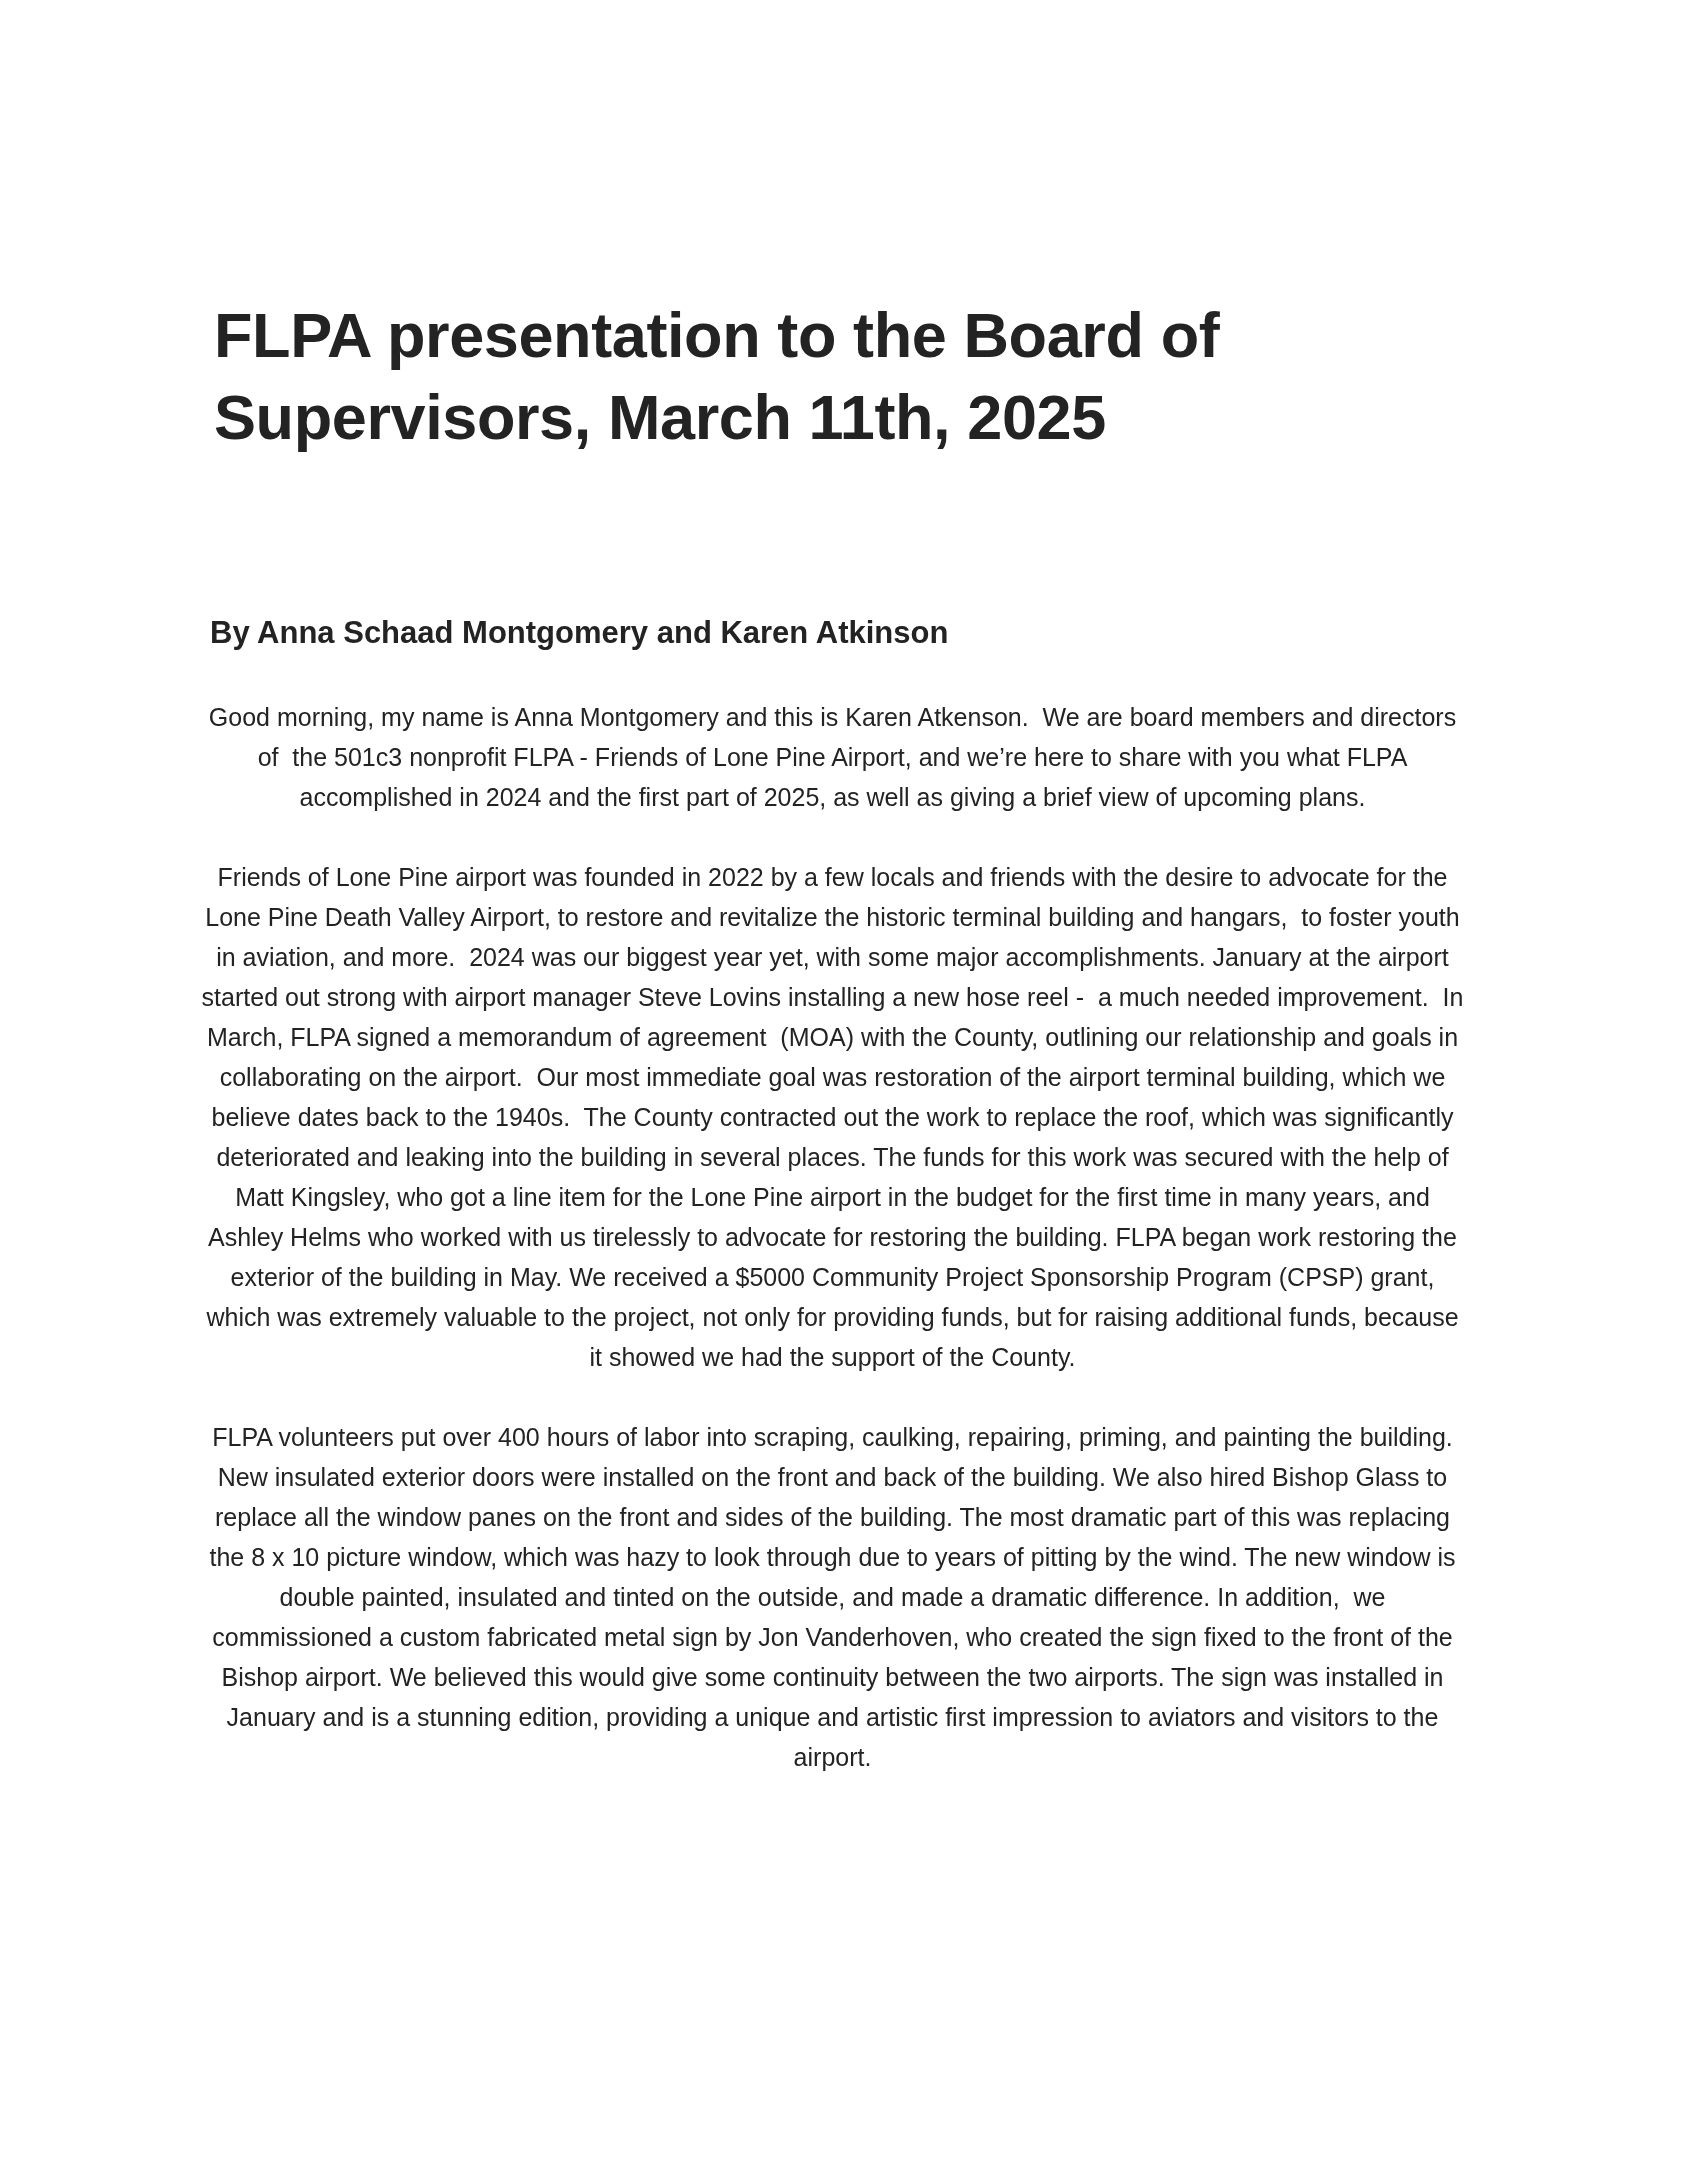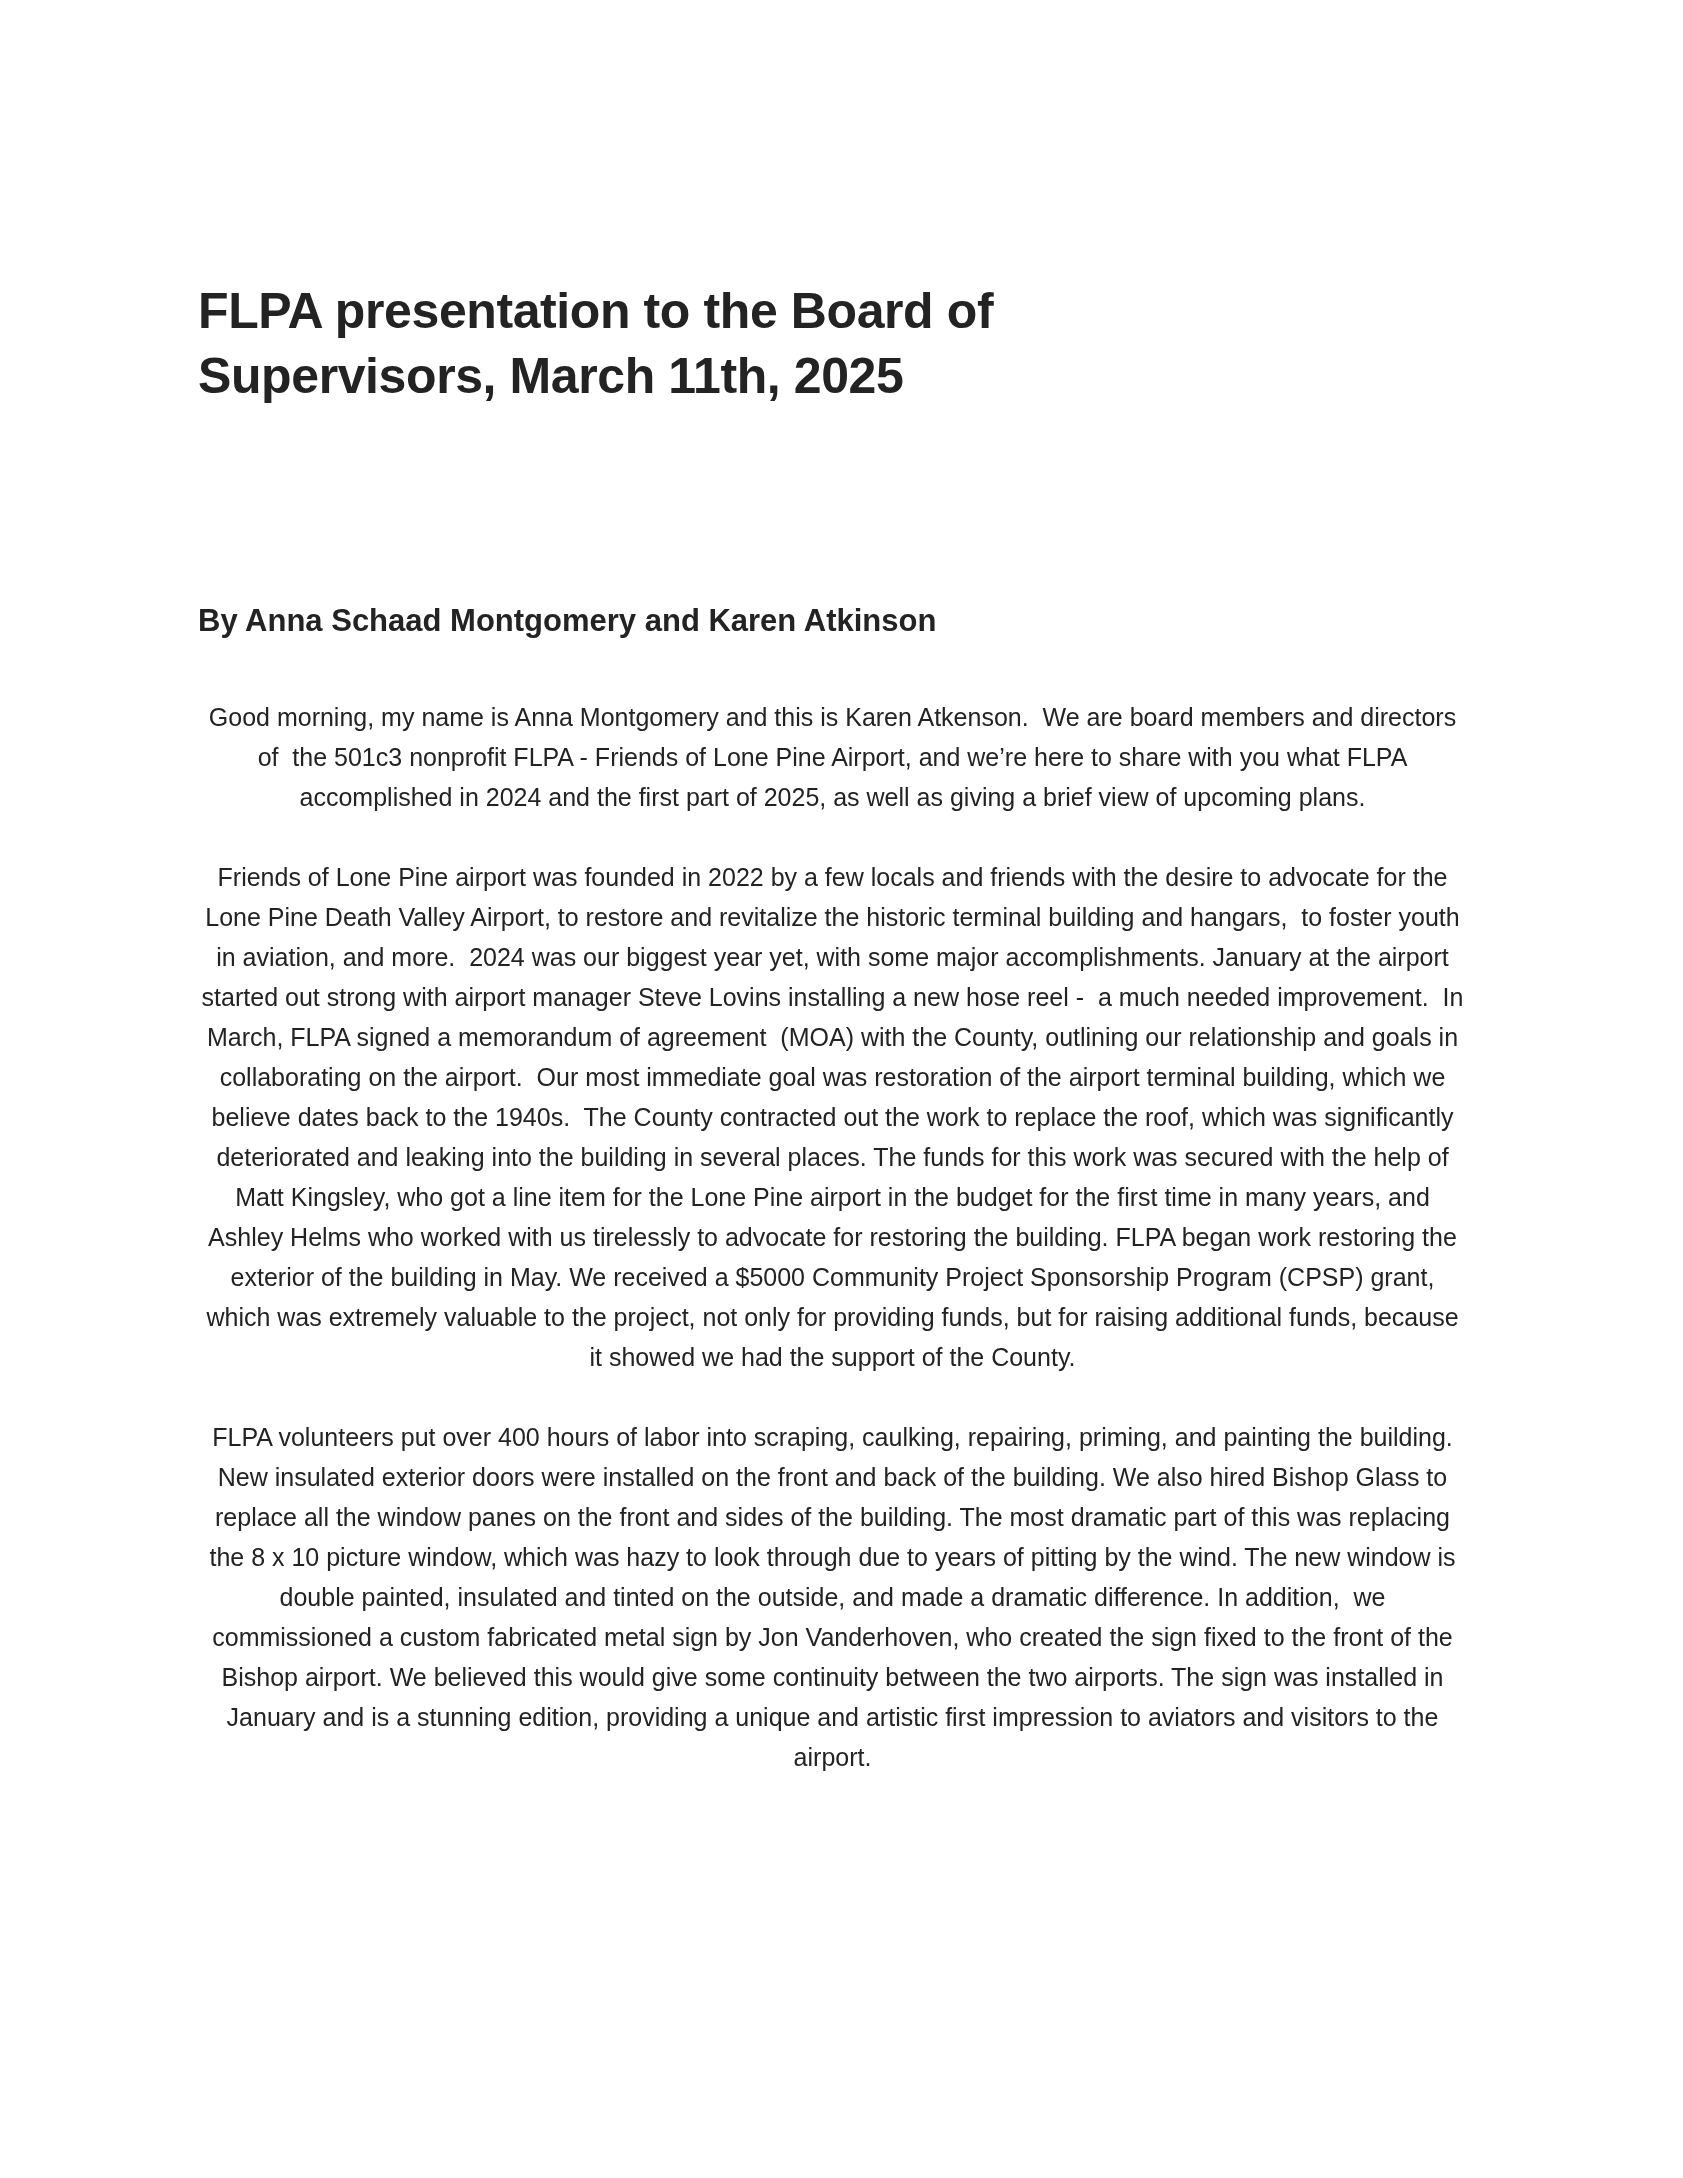--- a/index.html
+++ b/index.html
@@ -24,35 +24,35 @@
     padding: 0;
     overflow: hidden;
   }
   .content {
     position: absolute;
     left: 198px;
     top: 279px;
     width: 1269px;
   }
   .doc-title {
-    font-size: 50px;
+    font-size: 63px;
     line-height: 1.30;
     font-weight: bold;
     letter-spacing: -0.4px;
     color: #232323;
-    margin: 0;
+    margin: 16px;
     padding: 0;
     max-width: 1049px;
   }
   .byline {
     font-size: 31px;
     line-height: 1.3;
     font-weight: bold;
     color: #232323;
-    margin: 0;
+    margin: 12px;
     padding: 0;
     position: absolute;
     left: 0;
     top: 322px;
     white-space: nowrap;
   }
   .body-text {
     position: absolute;
     left: 0;
     top: 418px;

